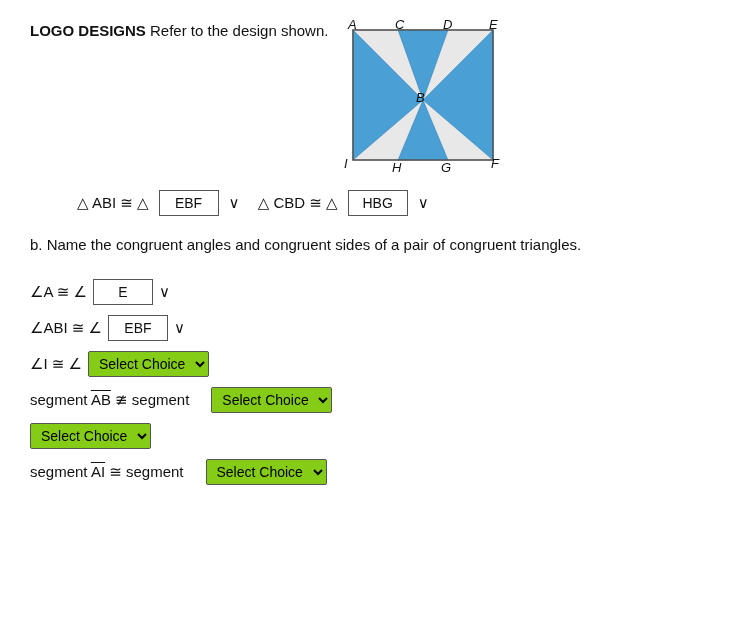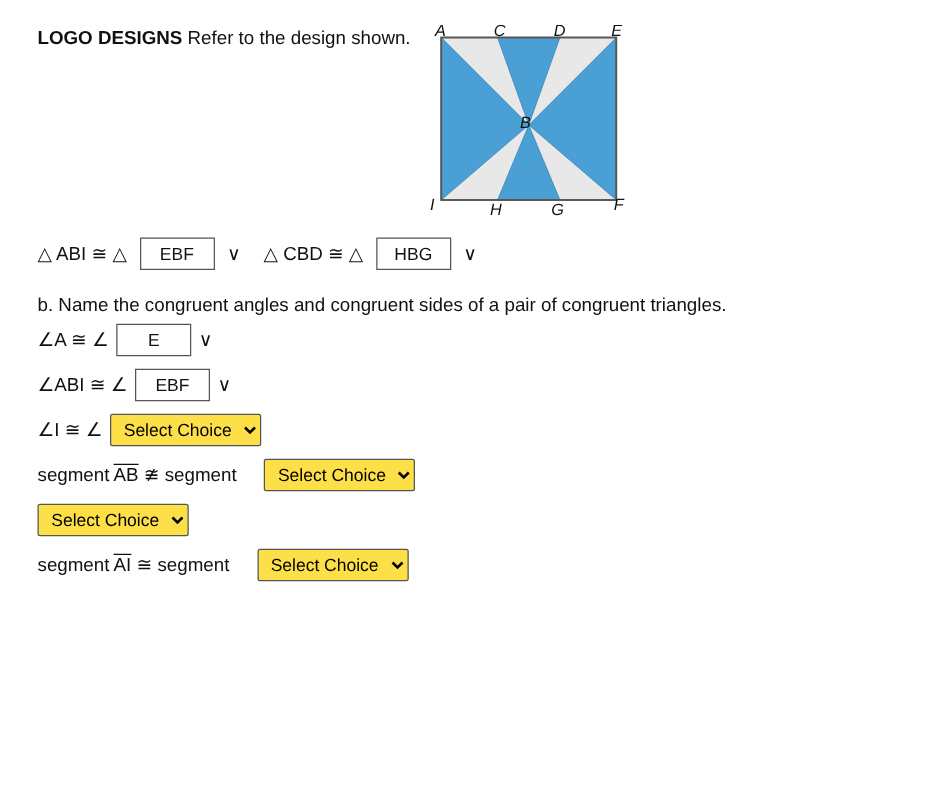--- a/index.html
+++ b/index.html
@@ -45,45 +45,46 @@
     .section-label {
       font-weight: normal;
       margin-bottom: 6px;
     }
 
     .congruent-row {
       display: flex;
       align-items: center;
       gap: 10px;
       flex-wrap: wrap;
+      margin-left: 47px;
     }
 
     .math-text {
       font-style: normal;
       font-size: 15px;
       white-space: nowrap;
     }
 
     select {
       border: 1px solid #555;
       border-radius: 2px;
       padding: 2px 6px;
       font-size: 14px;
-      background: #fde047;
+      background: #84cc16;
       cursor: pointer;
       height: 26px;
     }
 
     
     .section-b {
       margin-top: 6px;
     }
 
     .section-b-label {
-      margin-bottom: 4px;
+      margin-bottom: 24px;
       line-height: 1.4;
     }
 
     .angle-row {
       display: flex;
       align-items: center;
       gap: 6px;
       margin-bottom: 10px;
       font-size: 15px;
     }

